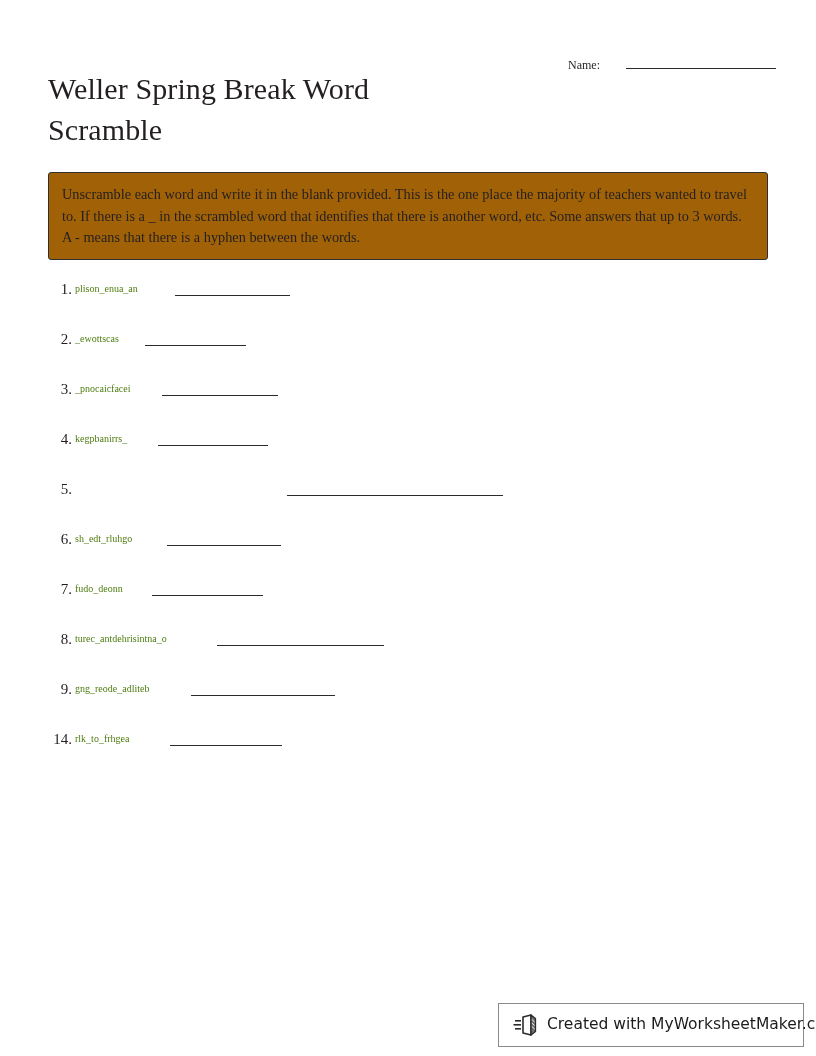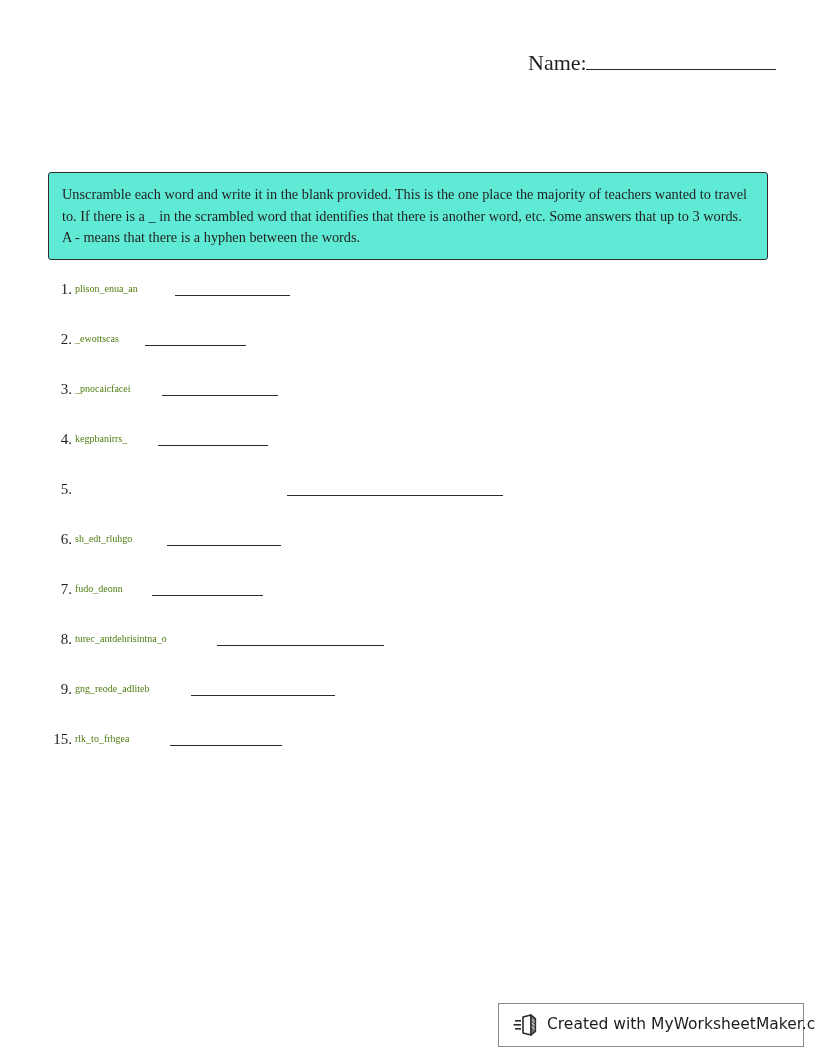--- a/index.html
+++ b/index.html
@@ -42,43 +42,44 @@
     left: 528px;
     top: 50px;
     width: 248px;
   }
   .ng-row {
     display: flex;
     align-items: baseline;
     height: 38px;
   }
   .ng-label {
-    font-size: 22px;
+    font-size: 12px;
     color: #231f20;
     width: 57px;
     flex: 0 0 auto;
+    margin-left: 40px;
   }
   .ng-line {
     flex: 1 1 auto;
     border-bottom: 1.6px solid #2b2b2b;
     height: 19px;
     margin-left: 1px;
   }
 
   
   .instructions {
     position: absolute;
     left: 48px;
     top: 172px;
     width: 720px;
     min-height: 74px;
     border: 1.3px solid #2f2f2f;
     border-radius: 3px;
     padding: 11px 13px 10px 13px;
-    background: #5eead4;
+    background: #a16207;
   }
   .instructions p {
     margin: 0;
     font-size: 14.3px;
     line-height: 21.5px;
     color: #231f20;
     text-align: left;
   }
 
   
@@ -143,20 +144,21 @@
     font-size: 15.5px;
     color: #1c1c1c;
     line-height: 1;
     white-space: nowrap;
   }
 </style>
 </head>
 <body>
 
 <div class="header">
+  <h1 class="title">Weller Spring Break Word Scramble</h1>
 
   <div class="namegrade">
     <div class="ng-row">
       <span class="ng-label">Name:</span>
       <span class="ng-line"></span>
     </div>
   </div>
 </div>
 
 <div class="instructions">
@@ -202,21 +204,21 @@
       <span class="p-num">8.</span>
       <span class="p-word">turec_antdehrisintna_o</span>
       <span class="p-blank" style="left: 173px; width: 167px;"></span>
     </div>
     <div class="problem">
       <span class="p-num">9.</span>
       <span class="p-word">gng_reode_adliteb</span>
       <span class="p-blank" style="left: 147px; width: 144px;"></span>
     </div>
     <div class="problem">
-      <span class="p-num">15.</span>
+      <span class="p-num">14.</span>
       <span class="p-word">rlk_to_frhgea</span>
       <span class="p-blank" style="left: 126px; width: 112px;"></span>
     </div>
   </div>
 
 <div class="footer-badge">
   <svg class="badge-icon" viewBox="0 0 26 26">
     <g fill="#2b2b2b">
       <rect x="2" y="8" width="6" height="1.6"></rect>
       <rect x="0.5" y="12" width="7.5" height="1.6"></rect>

